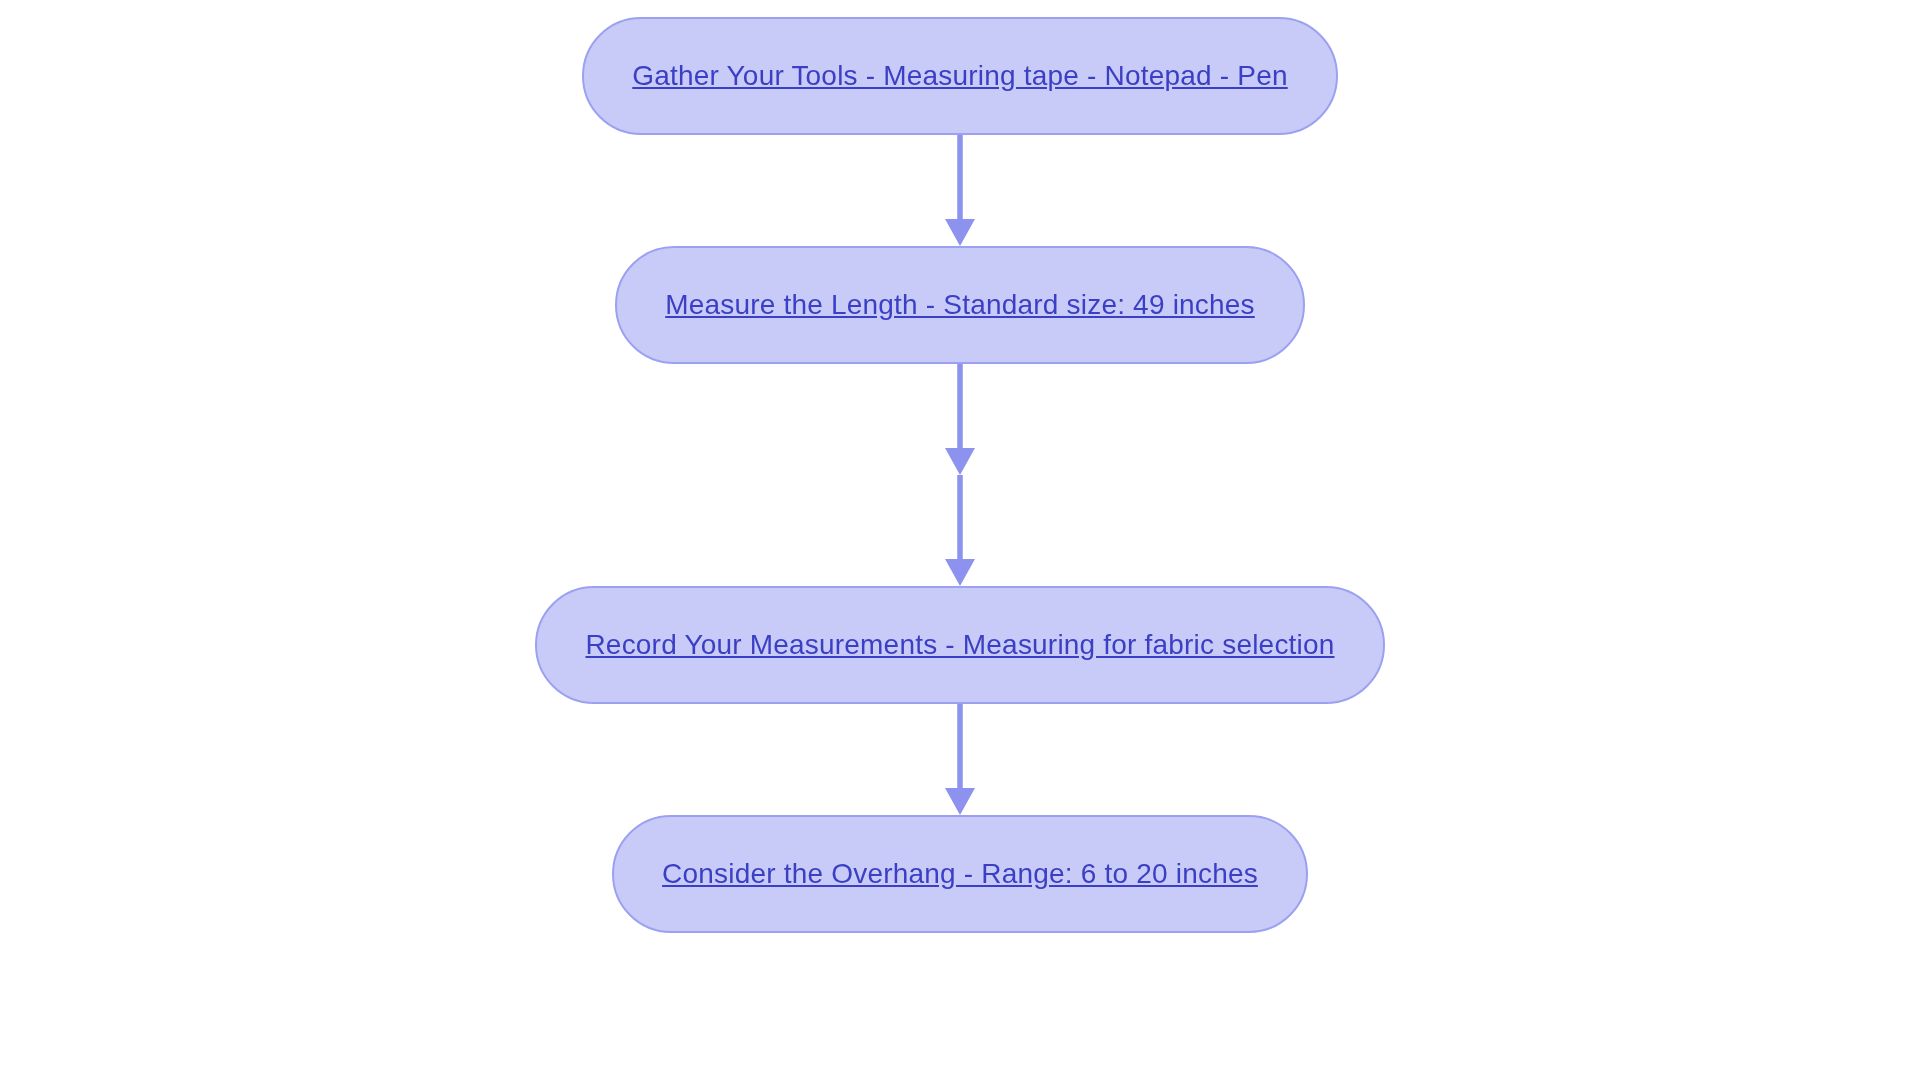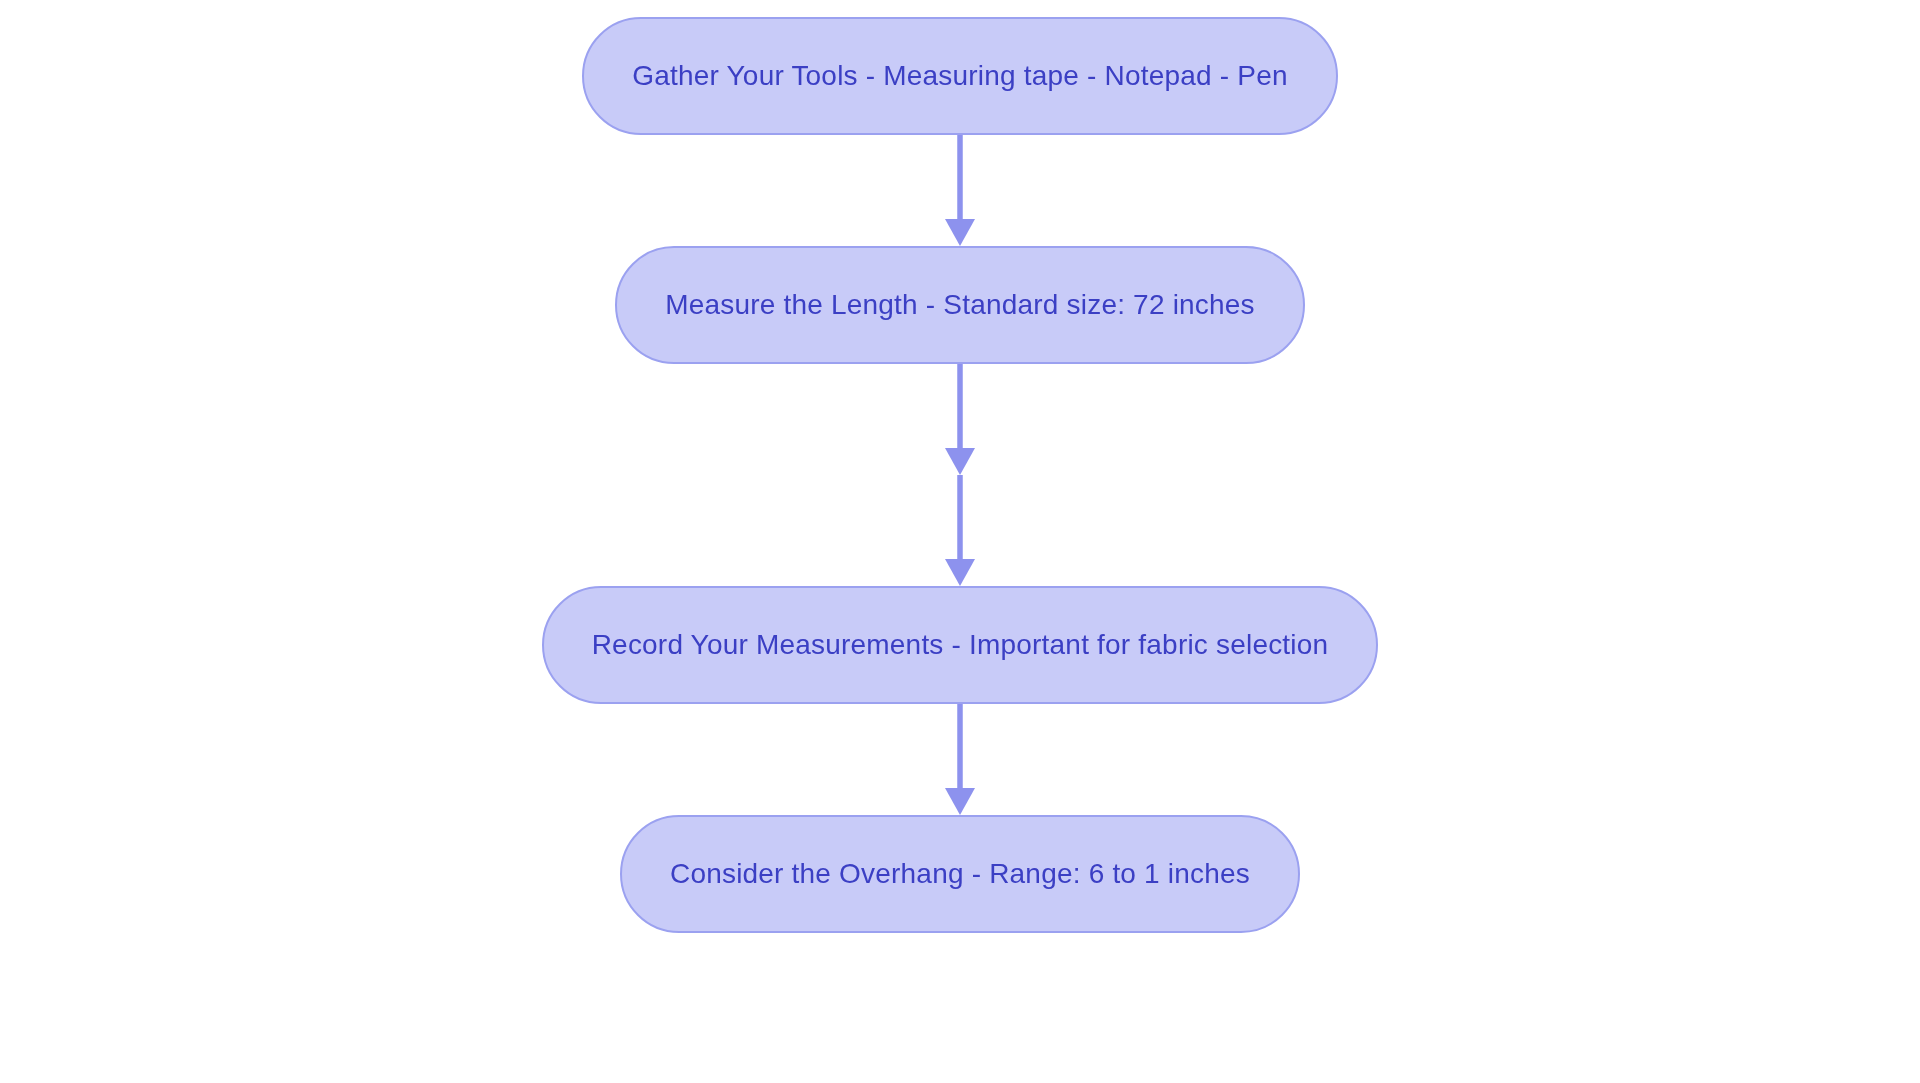--- a/index.html
+++ b/index.html
@@ -33,20 +33,21 @@
     justify-content: flex-start;
     background: #c8cbf8;
     border: 2px solid #9ba1f0;
     border-radius: 59px;
     color: #3b3fc4;
     font-size: 28px;
     font-weight: 400;
     letter-spacing: 0.2px;
     white-space: nowrap;
     text-align: center;
+    text-decoration: underline;
   }
   .flow-arrow {
     width: 32px;
     height: 111px;
     display: block;
     flex: 0 0 auto;
   }
 </style>
 </head>
 <body>
@@ -57,41 +58,41 @@
     <div class="flow-node">
       <span>Gather Your Tools - Measuring tape - Notepad - Pen</span>
     </div>
 
     <svg class="flow-arrow" viewBox="0 0 32 111" xmlns="http://www.w3.org/2000/svg">
       <line x1="16" y1="0" x2="16" y2="86" stroke="#8d92ee" stroke-width="5.5"></line>
       <polygon points="1,84 31,84 16,111" fill="#8d92ee"></polygon>
     </svg>
 
     <div class="flow-node">
-      <span>Measure the Length - Standard size: 72 inches</span>
+      <span>Measure the Length - Standard size: 49 inches</span>
     </div>
 
     <svg class="flow-arrow" viewBox="0 0 32 111" xmlns="http://www.w3.org/2000/svg">
       <line x1="16" y1="0" x2="16" y2="86" stroke="#8d92ee" stroke-width="5.5"></line>
       <polygon points="1,84 31,84 16,111" fill="#8d92ee"></polygon>
     </svg>
 
 
     <svg class="flow-arrow" viewBox="0 0 32 111" xmlns="http://www.w3.org/2000/svg">
       <line x1="16" y1="0" x2="16" y2="86" stroke="#8d92ee" stroke-width="5.5"></line>
       <polygon points="1,84 31,84 16,111" fill="#8d92ee"></polygon>
     </svg>
 
     <div class="flow-node">
-      <span>Record Your Measurements - Important for fabric selection</span>
+      <span>Record Your Measurements - Measuring for fabric selection</span>
     </div>
 
     <svg class="flow-arrow" viewBox="0 0 32 111" xmlns="http://www.w3.org/2000/svg">
       <line x1="16" y1="0" x2="16" y2="86" stroke="#8d92ee" stroke-width="5.5"></line>
       <polygon points="1,84 31,84 16,111" fill="#8d92ee"></polygon>
     </svg>
 
     <div class="flow-node">
-      <span>Consider the Overhang - Range: 6 to 1 inches</span>
+      <span>Consider the Overhang - Range: 6 to 20 inches</span>
     </div>
 
   </div>
 </div>
 
 </body></html>

